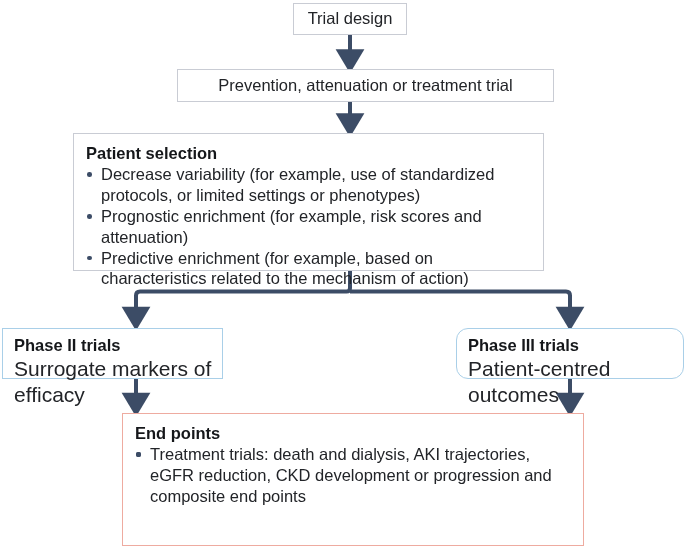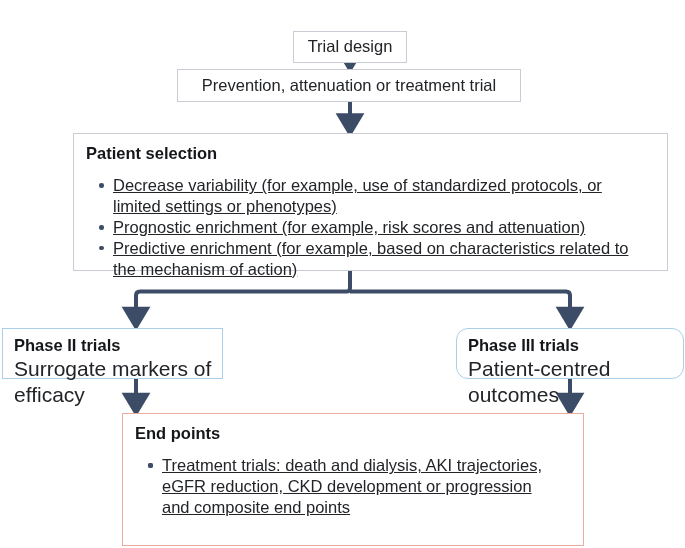--- a/index.html
+++ b/index.html
@@ -47,34 +47,33 @@
     color: #222428;
     white-space: nowrap;
   }
 
   .node-trial-design {
     left: 293px; top: 3px;
     width: 114px; height: 32px;
     display: flex;
     align-items: center;
     justify-content: center;
-    margin-top: 28px;
   }
 
   .node-prevention {
     left: 177px; top: 69px;
-    width: 344px; height: 33px;
+    width: 377px; height: 33px;
     display: flex;
     align-items: center;
     justify-content: center;
   }
 
   .node-patient-selection {
     left: 73px; top: 133px;
-    width: 595px; height: 138px;
+    width: 471px; height: 138px;
     padding: 9px 12px 24px 12px;
   }
 
   .node-phase2 {
     left: 2px; top: 328px;
     width: 221px; height: 51px;
     padding: 6px 0 0 11px;
   }
 
   .node-phase3 {
@@ -99,23 +98,22 @@
   }
 
   .block-sub {
     font-size: 21px;
     color: #222428;
     line-height: 1.24;
   }
 
   ul.bullets {
     list-style: none;
-    margin: 12px;
+    margin: 0;
     padding: 0;
-    text-decoration: underline;
   }
 
   ul.bullets li {
     position: relative;
     padding-left: 15px;
     font-size: 16.5px;
     line-height: 1.26;
     color: #222428;
   }
 

